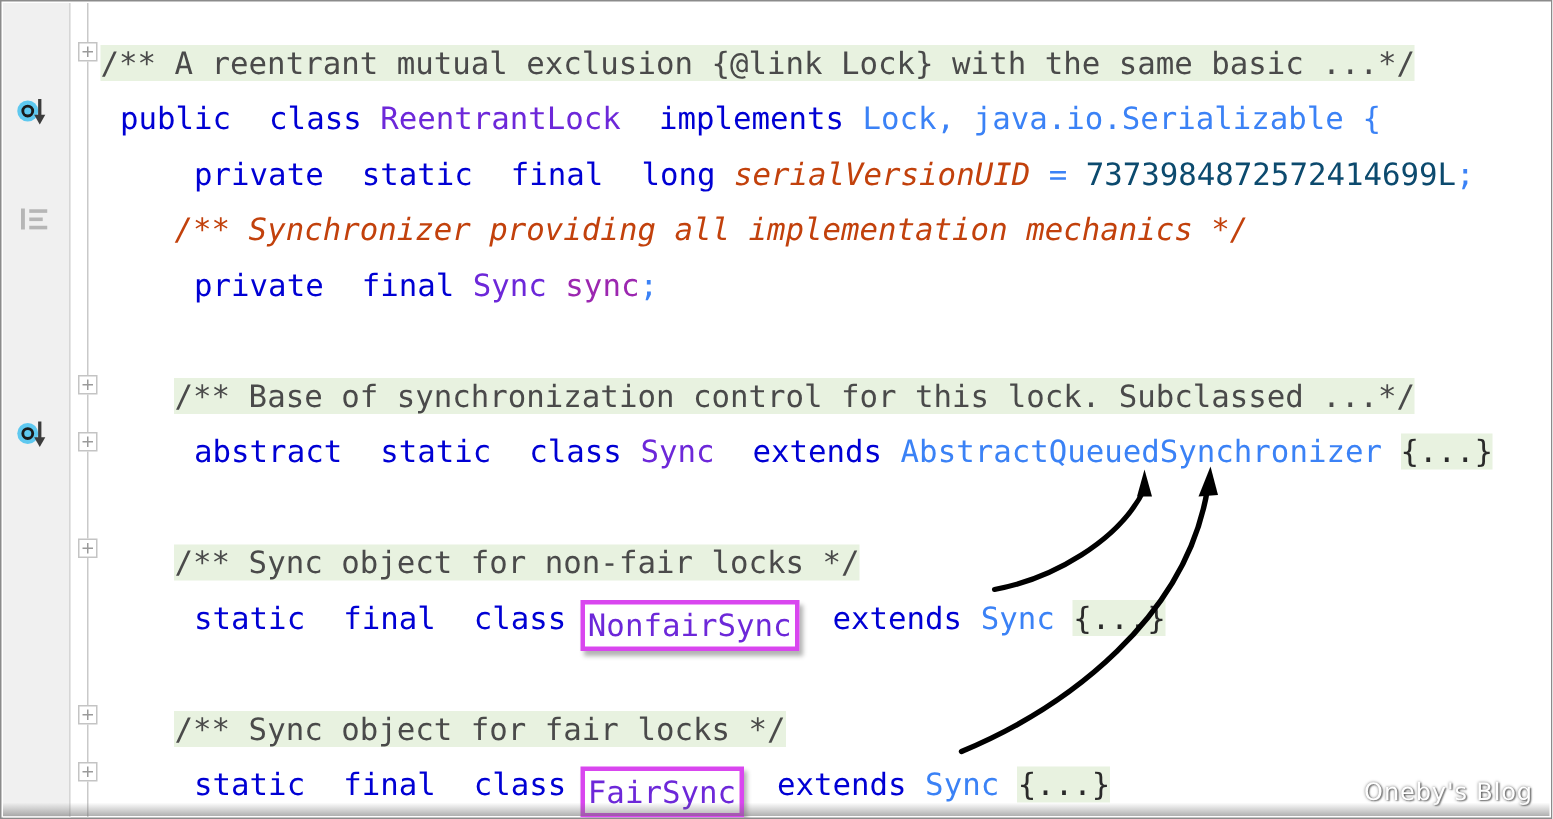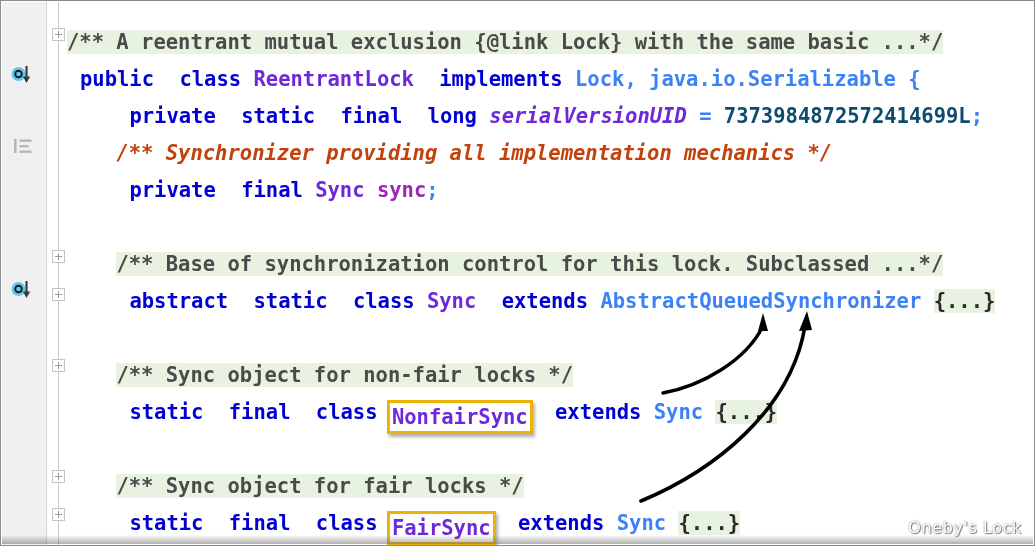--- a/index.html
+++ b/index.html
@@ -75,41 +75,40 @@
     position: absolute;
     left: 66px;
     top: 1px;
     right: 1px;
     bottom: 1px;
     font-family: "DejaVu Sans Mono", monospace;
     font-size: 20.5px;
     line-height: 37.5px;
     white-space: pre;
     color: #000000;
-    font-weight: bold;
   }
   .line {
     position: absolute;
     left: 0;
     height: 37.5px;
     white-space: pre;
   }
   .kw       { color: #0000d4; margin-left: 13px; }
   .cls      { color: #6d28d9; }
   .num      { color: #0c4a6e; }
   .field    { color: #9c27b0; }
-  .field-it { color: #6d28d9; font-style: italic; }
+  .field-it { color: #c2410c; font-style: italic; }
   .cmt-hl   { color: #4a4a4a; background: #e8f2e0; }
   .cmt-gray { color: #c2410c; font-style: italic; }
   .fold     { color: #2a2a2a; background: #e8f2e0; }
   .plain    { color: #3b82f6; }
   
   .redbox {
     display: inline-block;
-    border: 3px solid #eab308;
+    border: 3px solid #d946ef;
     box-sizing: border-box;
     padding: 0 2px;
     margin: 0 -3px;
     line-height: 28px;
     vertical-align: -5px;
     box-shadow: 2px 3px 3px rgba(0,0,0,0.30);
     background: #ffffff;
   }
   
   #arrows {
@@ -188,16 +187,16 @@
       <path d="M 662,392 C 700,385 745,360 762,325" fill="none" stroke="#000000" stroke-width="3.4" stroke-linecap="round"></path>
       <path d="M 762,312 L 757,330 L 767,330 Z" fill="#000000"></path>
     </g>
 
     <g>
       <path d="M 640,500 C 712,470 790,410 804,325" fill="none" stroke="#000000" stroke-width="3.6" stroke-linecap="round"></path>
       <path d="M 806,310 L 798,330 L 811,329 Z" fill="#000000"></path>
     </g>
   </svg>
 
-  <div id="watermark">Oneby's Lock</div>
+  <div id="watermark">Oneby's Blog</div>
 
   <div id="bottom-shadow"></div>
 </div>
 
 </body></html>

